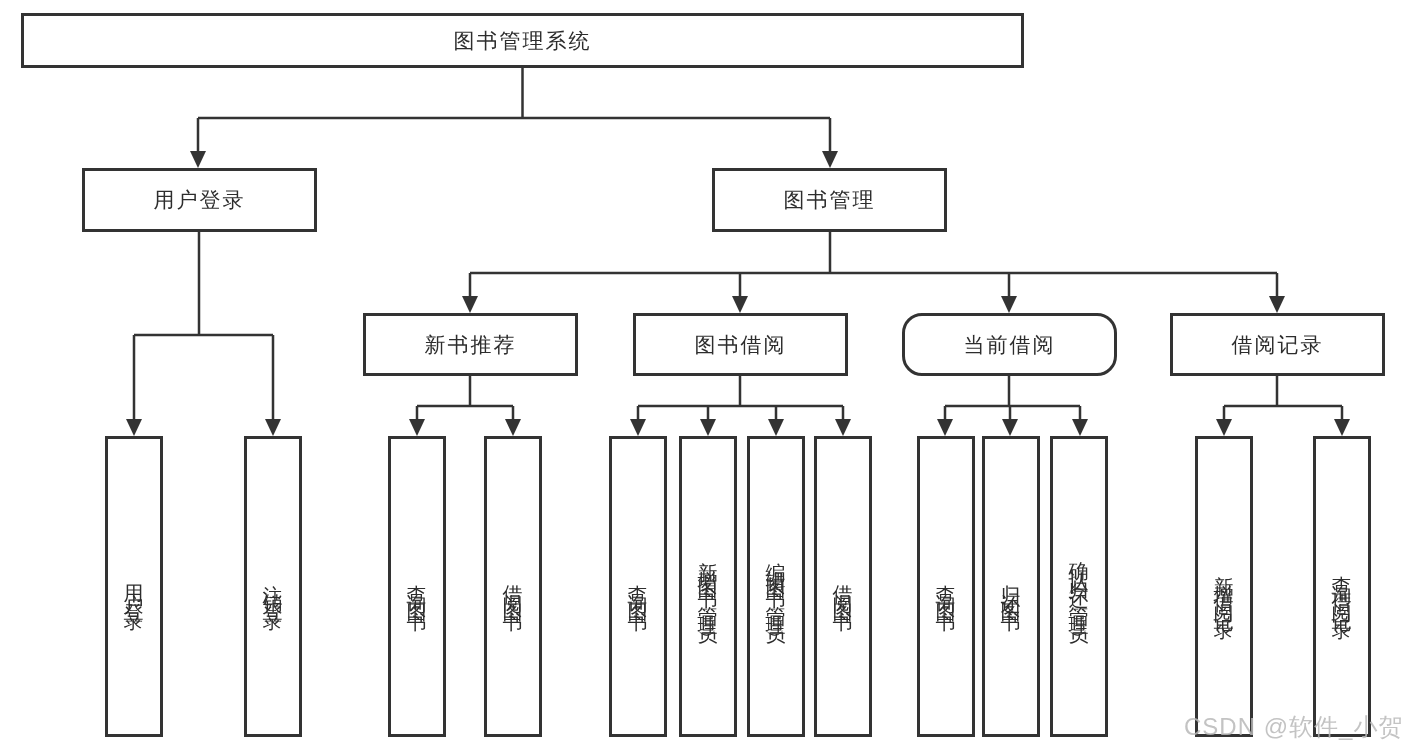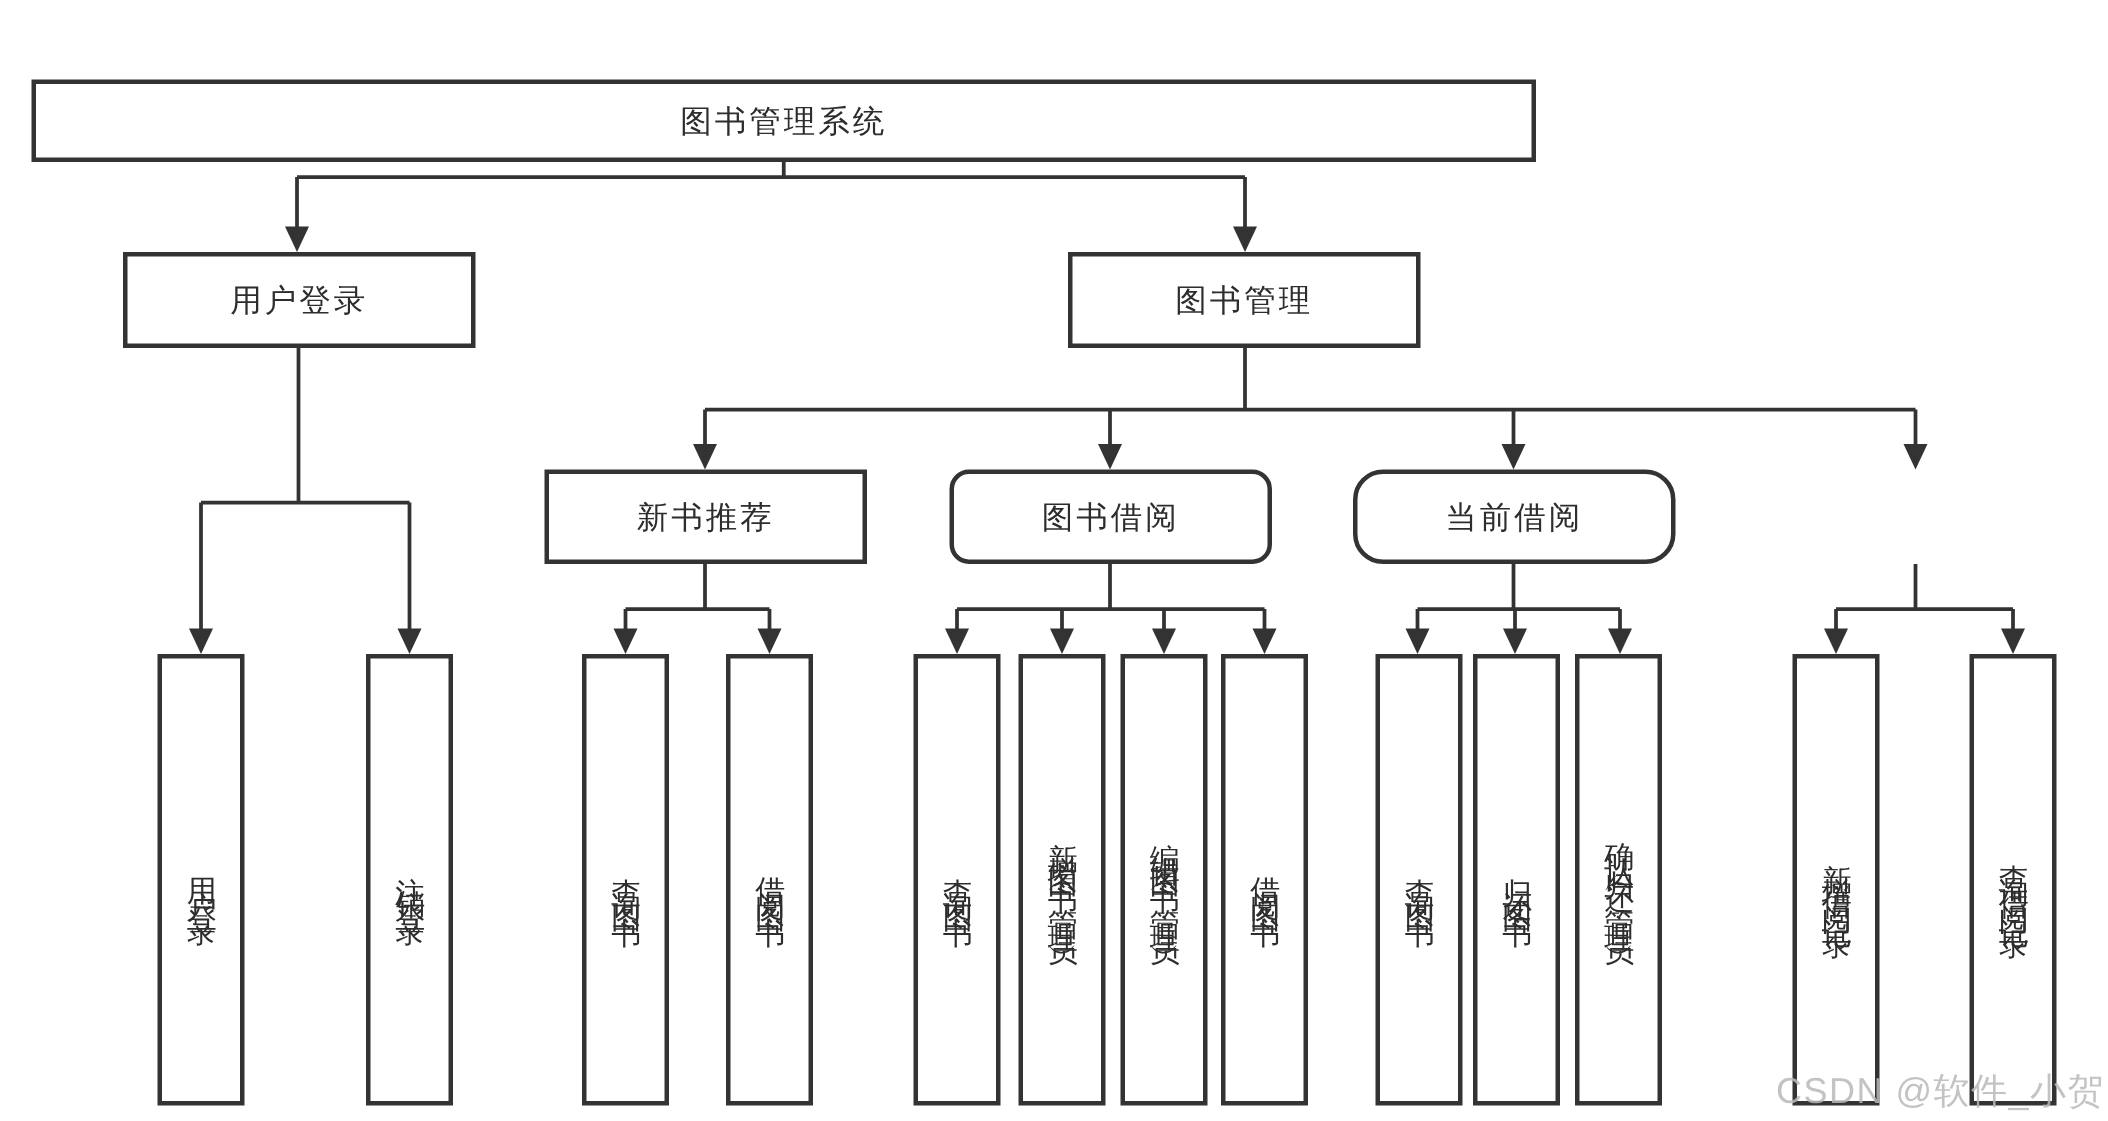--- a/index.html
+++ b/index.html
@@ -75,28 +75,29 @@
       <polygon points="1072,419 1088,419 1080,436" fill="#333333" stroke="none"></polygon>
     </g>
 
     <g>
       <path d="M1277 376 V406 M1224 406 H1342 M1224 406 V420 M1342 406 V420"></path>
       <polygon points="1216,419 1232,419 1224,436" fill="#333333" stroke="none"></polygon>
       <polygon points="1334,419 1350,419 1342,436" fill="#333333" stroke="none"></polygon>
     </g>
   </svg>
 
-  <div class="hnode" style="left:21px;top:13px;width:1003px;height:55px;margin-top:40px;">图书管理系统</div>
+  <div class="hnode" style="left:21px;top:13px;width:1003px;height:55px;">图书管理系统</div>
 
   <div class="hnode" style="left:82px;top:168px;width:235px;height:64px;">用户登录</div>
   <div class="hnode" style="left:363px;top:313px;width:215px;height:63px;">新书推荐</div>
 
   <div class="hnode" style="left:712px;top:168px;width:235px;height:64px;">图书管理</div>
-  <div class="hnode" style="left:633px;top:313px;width:215px;height:63px;border-radius:13px;">图书借阅</div>
+  <div class="hnode" style="left:633px;top:313px;width:215px;height:63px;">图书借阅</div>
   <div class="hnode" style="left:902px;top:313px;width:215px;height:63px;border-radius:20px;">当前借阅</div>
+  <div class="hnode" style="left:1170px;top:313px;width:215px;height:63px;">借阅记录</div>
 
   <div class="vnode" style="left:105px;">用户登录</div>
   <div class="vnode" style="left:244px;">注销登录</div>
 
   <div class="vnode" style="left:388px;">查询图书</div>
   <div class="vnode" style="left:484px;">借阅图书</div>
 
   <div class="vnode" style="left:609px;">查询图书</div>
   <div class="vnode" style="left:679px;">新增图书（管理员）</div>
   <div class="vnode" style="left:747px;">编辑图书（管理员）</div>

